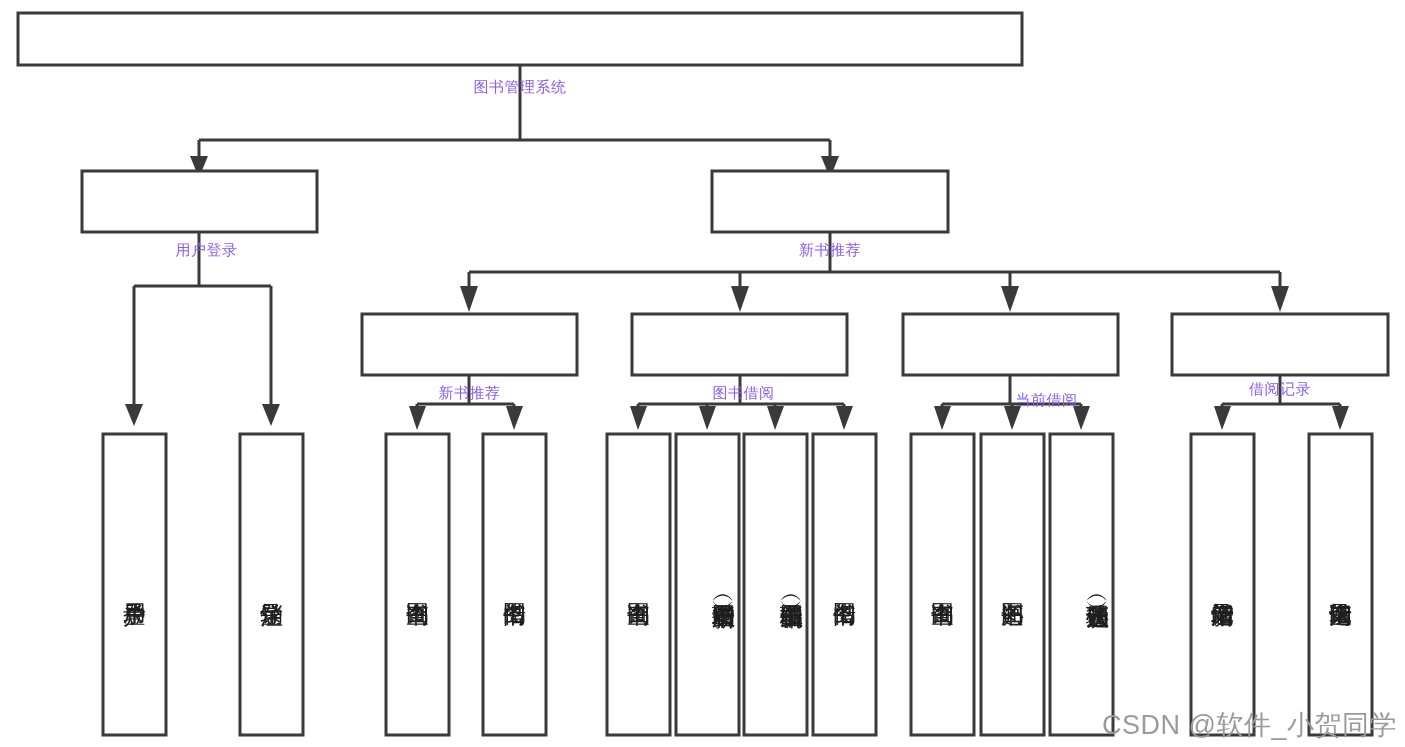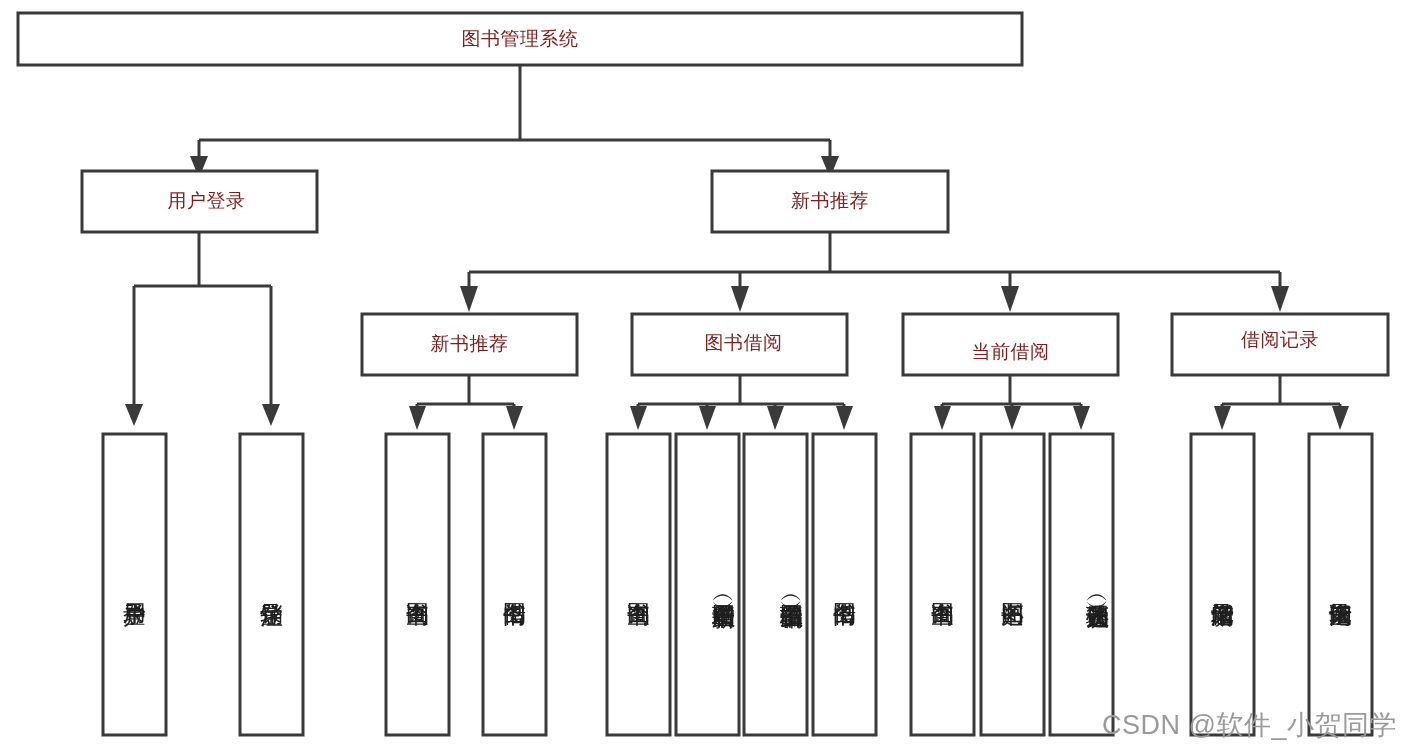--- a/index.html
+++ b/index.html
@@ -38,26 +38,27 @@
   .arrow-head {
     fill: #3a3a3a;
   }
   
   .node-label-h {
     position: absolute;
     display: flex;
     align-items: center;
     justify-content: center;
     text-align: center;
-    color: #7f1d1d;
-    font-size: 19px;
+    color: #8b5cf6;
+    font-size: 15px;
     line-height: 1.2;
     letter-spacing: 0.5px;
     pointer-events: none;
     white-space: nowrap;
+    margin-top: 48px;
   }
   
   .node-label-v {
     position: absolute;
     display: flex;
     flex-direction: column;
     align-items: center;
     color: #1f1f1f;
     font-size: 23px;
     line-height: 1.35;
@@ -198,22 +199,22 @@
       <rect class="box-rect" x="1309" y="434" width="63" height="301"></rect>
     </g>
   </svg>
 
   <div class="node-label-h" style="left:18px; top:13px; width:1004px; height:52px;">图书管理系统</div>
 
   <div class="node-label-h" style="left:89px; top:171px; width:235px; height:61px;">用户登录</div>
   <div class="node-label-h" style="left:712px; top:171px; width:236px; height:61px;">新书推荐</div>
 
   <div class="node-label-h" style="left:362px; top:314px; width:215px; height:61px;">新书推荐</div>
-  <div class="node-label-h" style="left:632px; top:314px; width:223px; height:61px;font-family:Liberation Mono, monospace;">图书借阅</div>
-  <div class="node-label-h" style="left:903px; top:314px; width:215px; height:76px;">当前借阅</div>
+  <div class="node-label-h" style="left:632px; top:314px; width:223px; height:61px;">图书借阅</div>
+  <div class="node-label-h" style="left:939px; top:314px; width:215px; height:76px;">当前借阅</div>
   <div class="node-label-h" style="left:1172px; top:314px; width:216px; height:53px;">借阅记录</div>
 
   <div class="node-label-v align-mid" style="left:103px; top:434px; width:63px; height:301px;">用户登录</div>
   <div class="node-label-v align-mid" style="left:240px; top:434px; width:63px; height:301px;">注销登录</div>
 
   <div class="node-label-v align-mid" style="left:386px; top:434px; width:63px; height:301px;">查询图书</div>
   <div class="node-label-v align-mid" style="left:483px; top:434px; width:63px; height:301px;">借阅图书</div>
 
   <div class="node-label-v align-mid" style="left:607px; top:434px; width:63px; height:301px;">查询图书</div>
   <div class="node-label-v align-top" style="left:676px; top:434px; width:63px; height:301px;">新增图书（管理员）</div>

